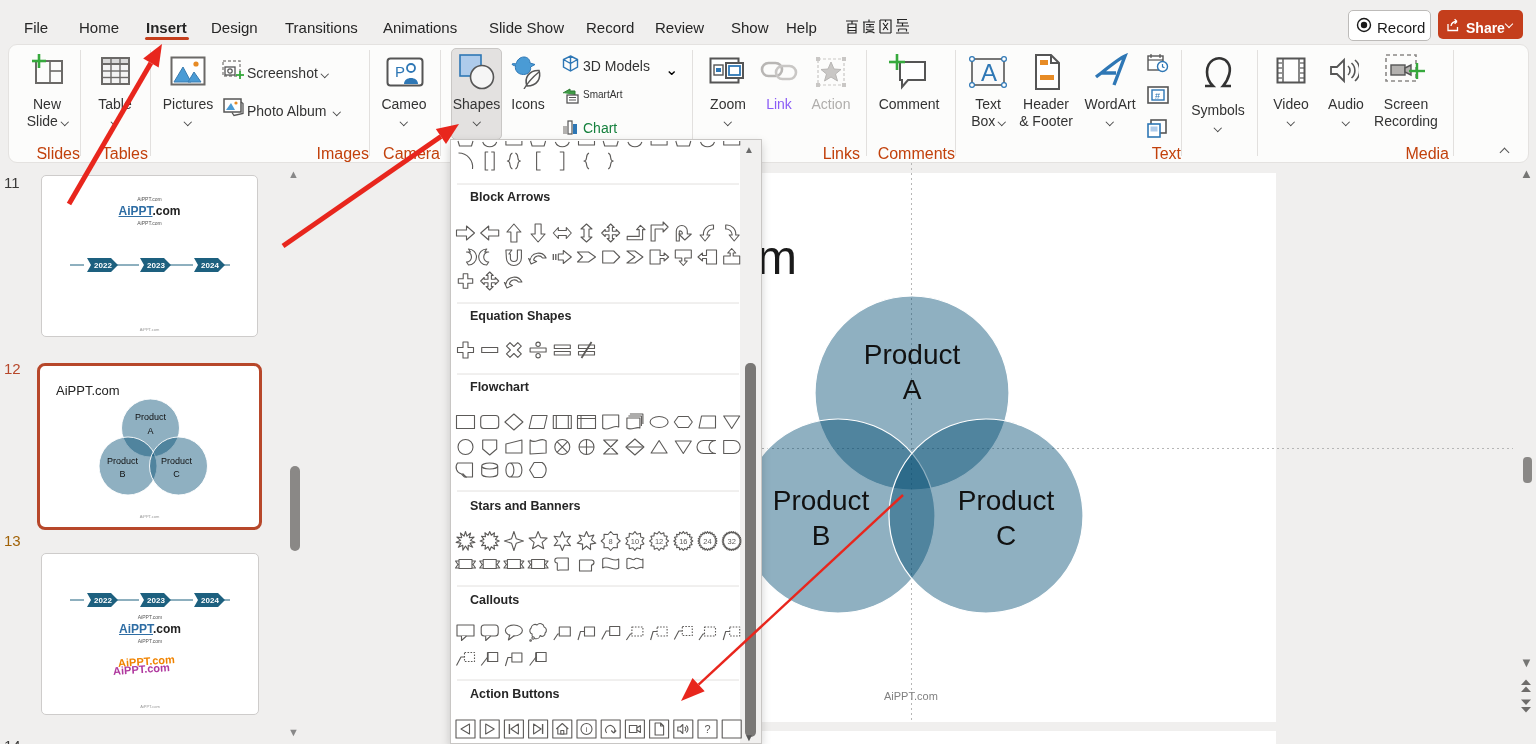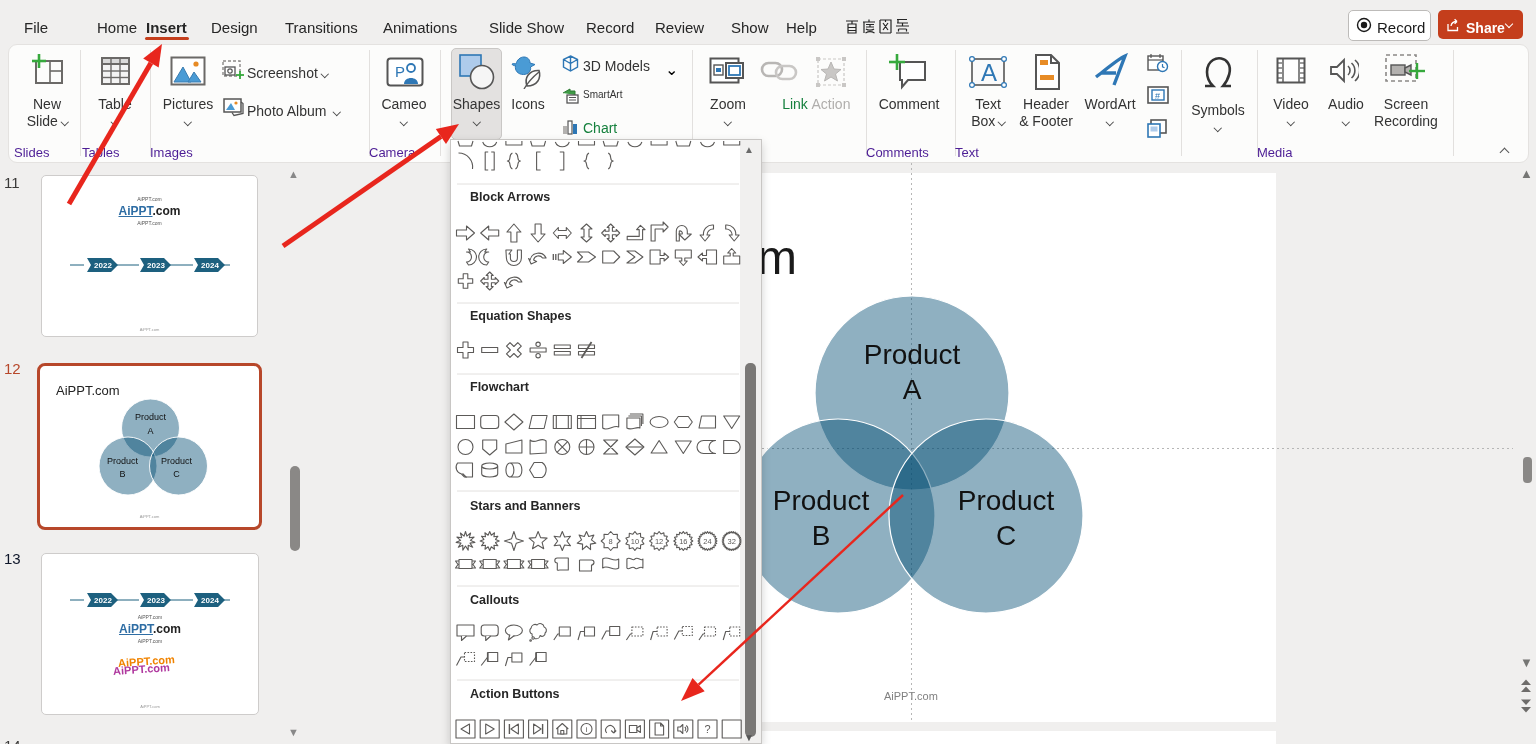--- a/index.html
+++ b/index.html
@@ -1,31 +1,31 @@
 <!DOCTYPE html>
 <html><head>
 <meta charset="utf-8">
 <style>
 html,body{margin:0;padding:0;}
 body{width:1536px;height:744px;overflow:hidden;background:#f0efee;font-family:"Liberation Sans",sans-serif;position:relative;}
 .abs{position:absolute;}
 .menu{font-size:15px;color:#262626;position:absolute;top:19px;}
-.glbl{font-size:13px;color:#4c1d95;position:absolute;top:145px;text-align:left;}
+.glbl{font-size:16px;color:#c2410c;position:absolute;top:145px;text-align:right;}
 .rlbl{font-size:14px;color:#333;text-align:center;line-height:17px;position:absolute;}
 .cv{display:inline-block;width:4.5px;height:4.5px;border-right:1.3px solid #444;border-bottom:1.3px solid #444;transform:rotate(45deg);vertical-align:2px;}
 .cvw{display:inline-block;width:5px;height:5px;border-right:1.6px solid #fff;border-bottom:1.6px solid #fff;transform:rotate(45deg);vertical-align:2px;}
 .sep{position:absolute;top:50px;height:106px;width:1px;background:#e2e0de;}
 .shdr{font-weight:bold;font-size:12.5px;color:#262626;position:absolute;left:19px;}
 </style>
 </head>
 <body>
 
 <div class="abs" style="left:0;top:0;width:1536px;height:44px;background:#f0efee;"></div>
 <span class="menu" style="left:24px;">File</span>
-<span class="menu" style="left:97px;">Home</span>
+<span class="menu" style="left:79px;">Home</span>
 <span class="menu" style="left:146px;font-weight:bold;">Insert</span>
 <div class="abs" style="left:145px;top:37px;width:44px;height:3px;background:#c43e1c;border-radius:2px;"></div>
 <span class="menu" style="left:211px;">Design</span>
 <span class="menu" style="left:285px;">Transitions</span>
 <span class="menu" style="left:383px;">Animations</span>
 <span class="menu" style="left:489px;">Slide Show</span>
 <span class="menu" style="left:586px;">Record</span>
 <span class="menu" style="left:655px;">Review</span>
 <span class="menu" style="left:731px;">Show</span>
 <span class="menu" style="left:786px;">Help</span>
@@ -161,21 +161,21 @@
     <rect x="17" y="6" width="17" height="15" fill="#fff" stroke="#555" stroke-width="2"></rect>
     <rect x="20" y="9" width="11" height="9" fill="none" stroke="#2e77b5" stroke-width="1.8"></rect>
   </svg>
 <div class="rlbl" style="left:695px;top:96px;width:66px;">Zoom<br><i class="cv"></i></div>
 <div class="glbl" style="left:700px;width:160px;">Links</div>
 
 <svg class="abs" style="left:760px;top:58px;" width="38" height="26" viewBox="0 0 38 26">
     <rect x="2" y="5" width="20" height="13" rx="6.5" fill="none" stroke="#b8b6b4" stroke-width="2.6"></rect>
     <rect x="16" y="8" width="20" height="13" rx="6.5" fill="none" stroke="#c9c7c5" stroke-width="2.6"></rect>
   </svg>
-<div class="rlbl" style="left:746px;top:96px;width:66px;color:#15803d;padding-left:16px;">Link</div>
+<div class="rlbl" style="left:746px;top:96px;width:66px;color:#8b5cf6;">Link</div>
 
 <svg class="abs" style="left:814px;top:55px;" width="34" height="34" viewBox="0 0 34 34">
     <rect x="4" y="4" width="26" height="26" fill="none" stroke="#c9c7c5" stroke-width="1.2" stroke-dasharray="3 2"></rect>
     <rect x="2" y="2" width="4" height="4" fill="#c9c7c5"></rect>
     <rect x="28" y="2" width="4" height="4" fill="#c9c7c5"></rect>
     <rect x="2" y="28" width="4" height="4" fill="#c9c7c5"></rect>
     <rect x="28" y="28" width="4" height="4" fill="#c9c7c5"></rect>
     <path d="M17 7 L20 14 L27 14.5 L21.5 19 L23.5 26 L17 22 L10.5 26 L12.5 19 L7 14.5 L14 14 Z" fill="#c9c7c5" stroke="#b8b6b4" stroke-width="1"></path>
   </svg>
 <div class="rlbl" style="left:798px;top:96px;width:66px;color:#b0aeac;">Action</div>
@@ -303,21 +303,21 @@
 <text x="56.5" y="24">Product</text>
         <text x="56.5" y="37.5">A</text>
 <text x="28.5" y="68">Product</text>
         <text x="28.5" y="80.5">B</text>
 <text x="82.5" y="68">Product</text>
         <text x="82.5" y="80.5">C</text>
 </g>
 </svg>
 <div class="abs" style="left:37px;top:514px;width:225px;text-align:center;font-size:4px;color:#999;">AiPPT.com</div>
 
-<span class="abs" style="left:4px;top:550px;font-size:15px;color:#0f172a;">13</span>
+<span class="abs" style="left:4px;top:532px;font-size:15px;color:#a16207;">13</span>
 <div class="abs" style="left:41px;top:553px;width:218px;height:162px;background:#fff;border:1px solid #cecccb;border-radius:5px;box-sizing:border-box;"></div>
 <svg class="abs" style="left:70px;top:590px;" width="160" height="20" viewBox="0 0 160 20">
 <g fill="#1d607f">
         <line x1="0" y1="10" x2="14" y2="10" stroke="#1d607f" stroke-width="1"></line>
 <path d="M17 3 h24 l7 7 -7 7 h-24 l4 -7 Z"></path>
         <path d="M70 3 h24 l7 7 -7 7 h-24 l4 -7 Z"></path>
         <path d="M124 3 h24 l7 7 -7 7 h-24 l4 -7 Z"></path>
 <line x1="44" y1="10" x2="69" y2="10" stroke="#1d607f" stroke-width="1"></line>
         <line x1="98" y1="10" x2="123" y2="10" stroke="#1d607f" stroke-width="1"></line>
         <line x1="152" y1="10" x2="160" y2="10" stroke="#1d607f" stroke-width="1"></line>

